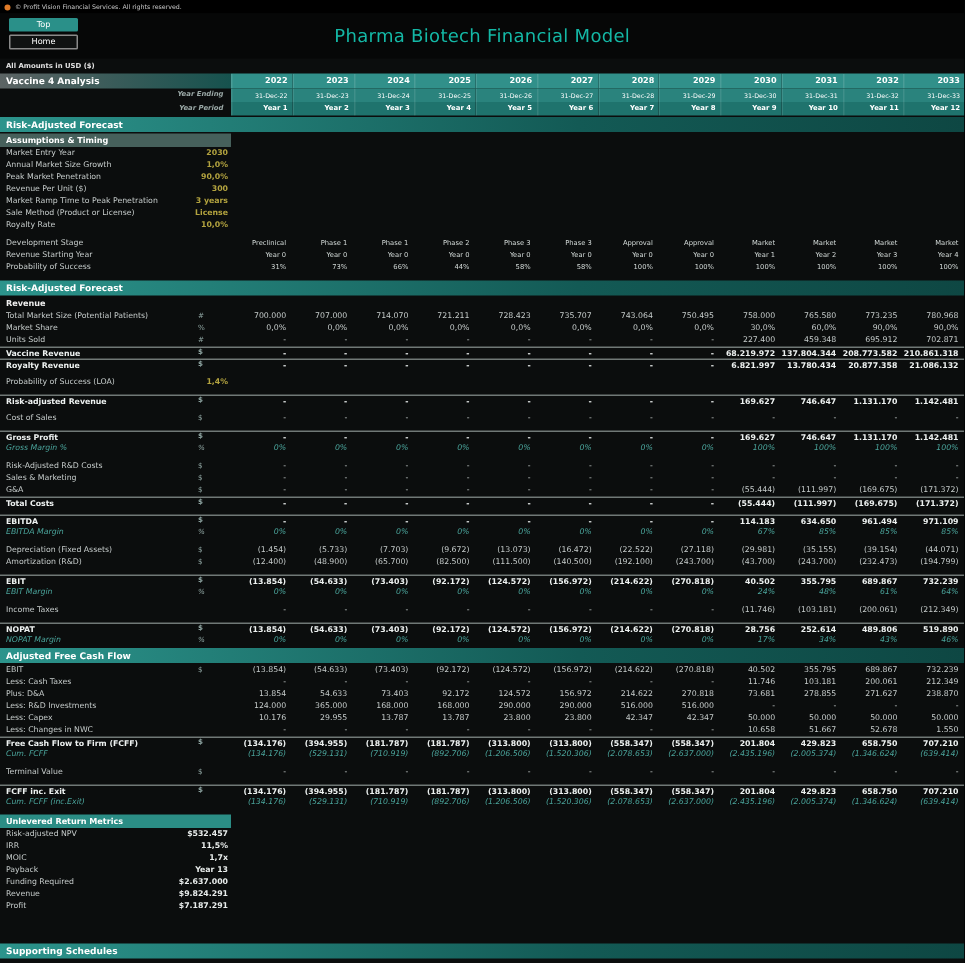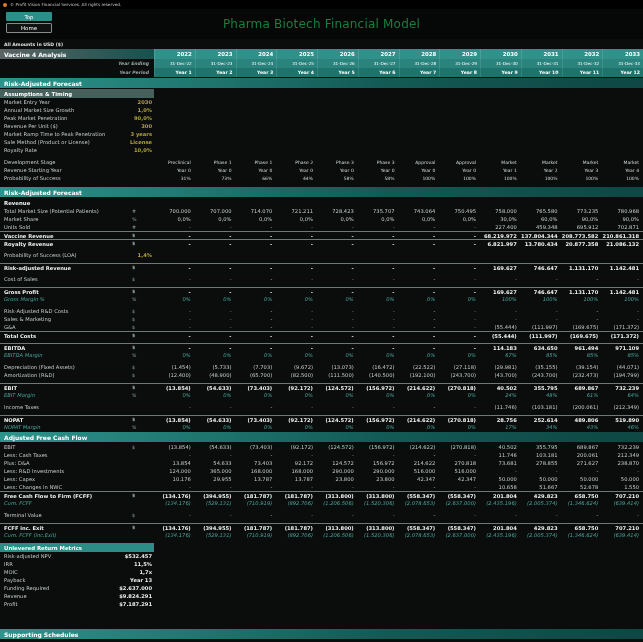--- a/index.html
+++ b/index.html
@@ -9,21 +9,21 @@
 
   .topbar { height:9px; background:#000; display:flex; align-items:center; gap:3px; padding:0 3px; }
   .logo-dot { width:4px; height:4px; border-radius:50%; background:#e07b28; flex:0 0 auto; }
   .copyright { font-size:4.2px; color:#c9c9c9; white-space:nowrap; }
 
   .headzone { height:30px; position:relative; background:#060707; }
   .controls { position:absolute; left:6px; top:3px; display:flex; flex-direction:column; gap:2px; }
   .btn { display:flex; align-items:center; justify-content:center; font-family:inherit; cursor:pointer; }
   .btn-top { width:46px; height:9px; background:#2a9089; color:#fff; font-size:5.4px; border:none; border-radius:1px; }
   .btn-home { width:46px; height:10px; background:#101212; color:#fff; font-size:5.4px; border:1px solid #8a8a8a; border-radius:1px; }
-  .title { text-align:center; font-size:12px; color:#15803d; padding-top:8px; letter-spacing:0.2px; }
+  .title { text-align:center; font-size:12px; color:#14b8a6; padding-top:8px; letter-spacing:0.2px; }
 
   .amounts { height:10px; font-size:4.6px; font-weight:bold; color:#e0e0e0; padding:3px 0 0 4px; }
 
   .grid-row { display:grid; grid-template-columns:130px 24px repeat(12, 1fr); align-items:stretch; }
   .hrow { height:10px; } .hrow2 { height:9px; } .hrow3 { height:9px; }
   .hvacc { grid-column:1/3; background:linear-gradient(90deg,#5c6464,#16524e); color:#fff; font-weight:bold; font-size:6px; display:flex; align-items:center; padding-left:4px; white-space:nowrap; }
   .hside { grid-column:1/3; display:flex; align-items:center; justify-content:flex-end; padding-right:5px; color:#9aa8a6; font-size:4.6px; font-style:italic; font-weight:bold; }
   .hcell { display:flex; align-items:center; justify-content:flex-end; padding-right:3px; color:#fff; white-space:nowrap; }
   .hyear { background:#31908a; font-weight:bold; font-size:5.4px; box-shadow:inset 1px 0 rgba(255,255,255,0.12); }
   .hdate { background:#2a837d; font-size:4.2px; box-shadow:inset 1px 0 rgba(255,255,255,0.10); }

